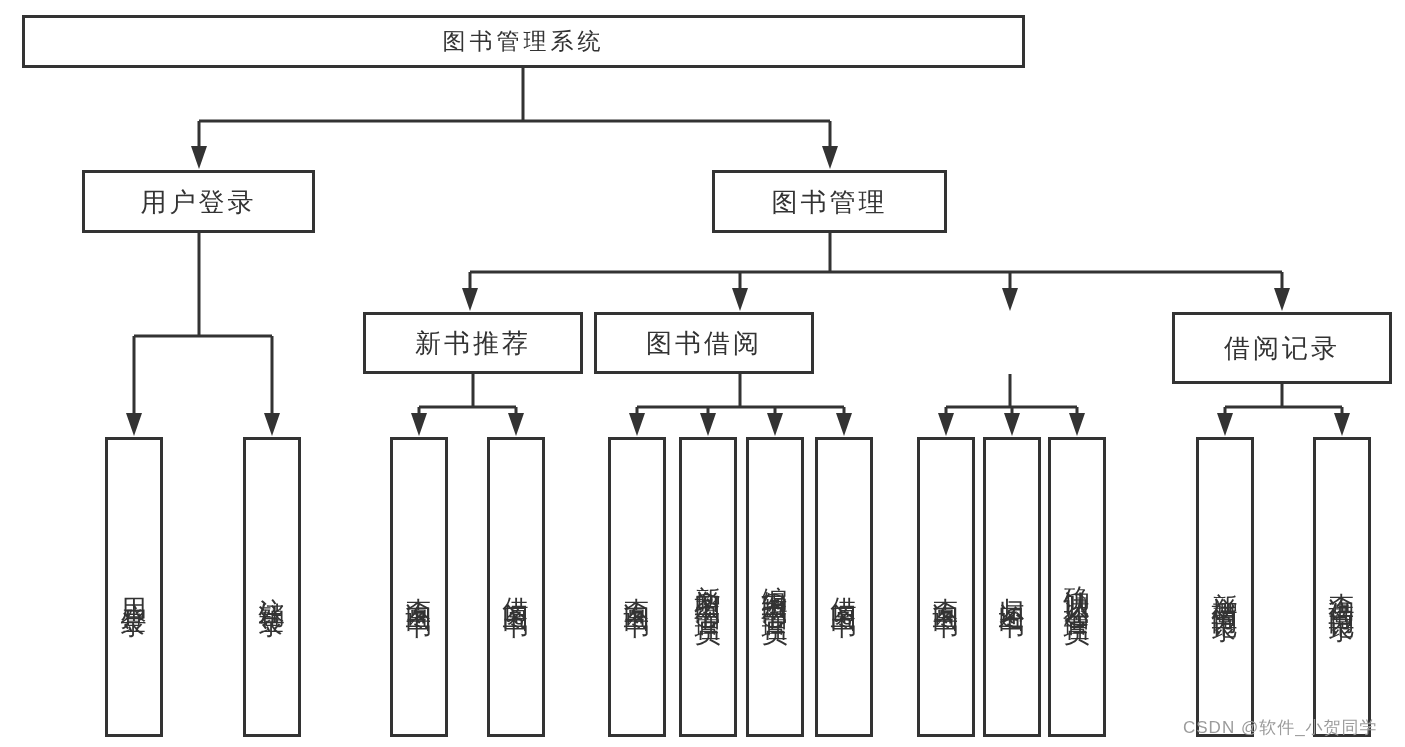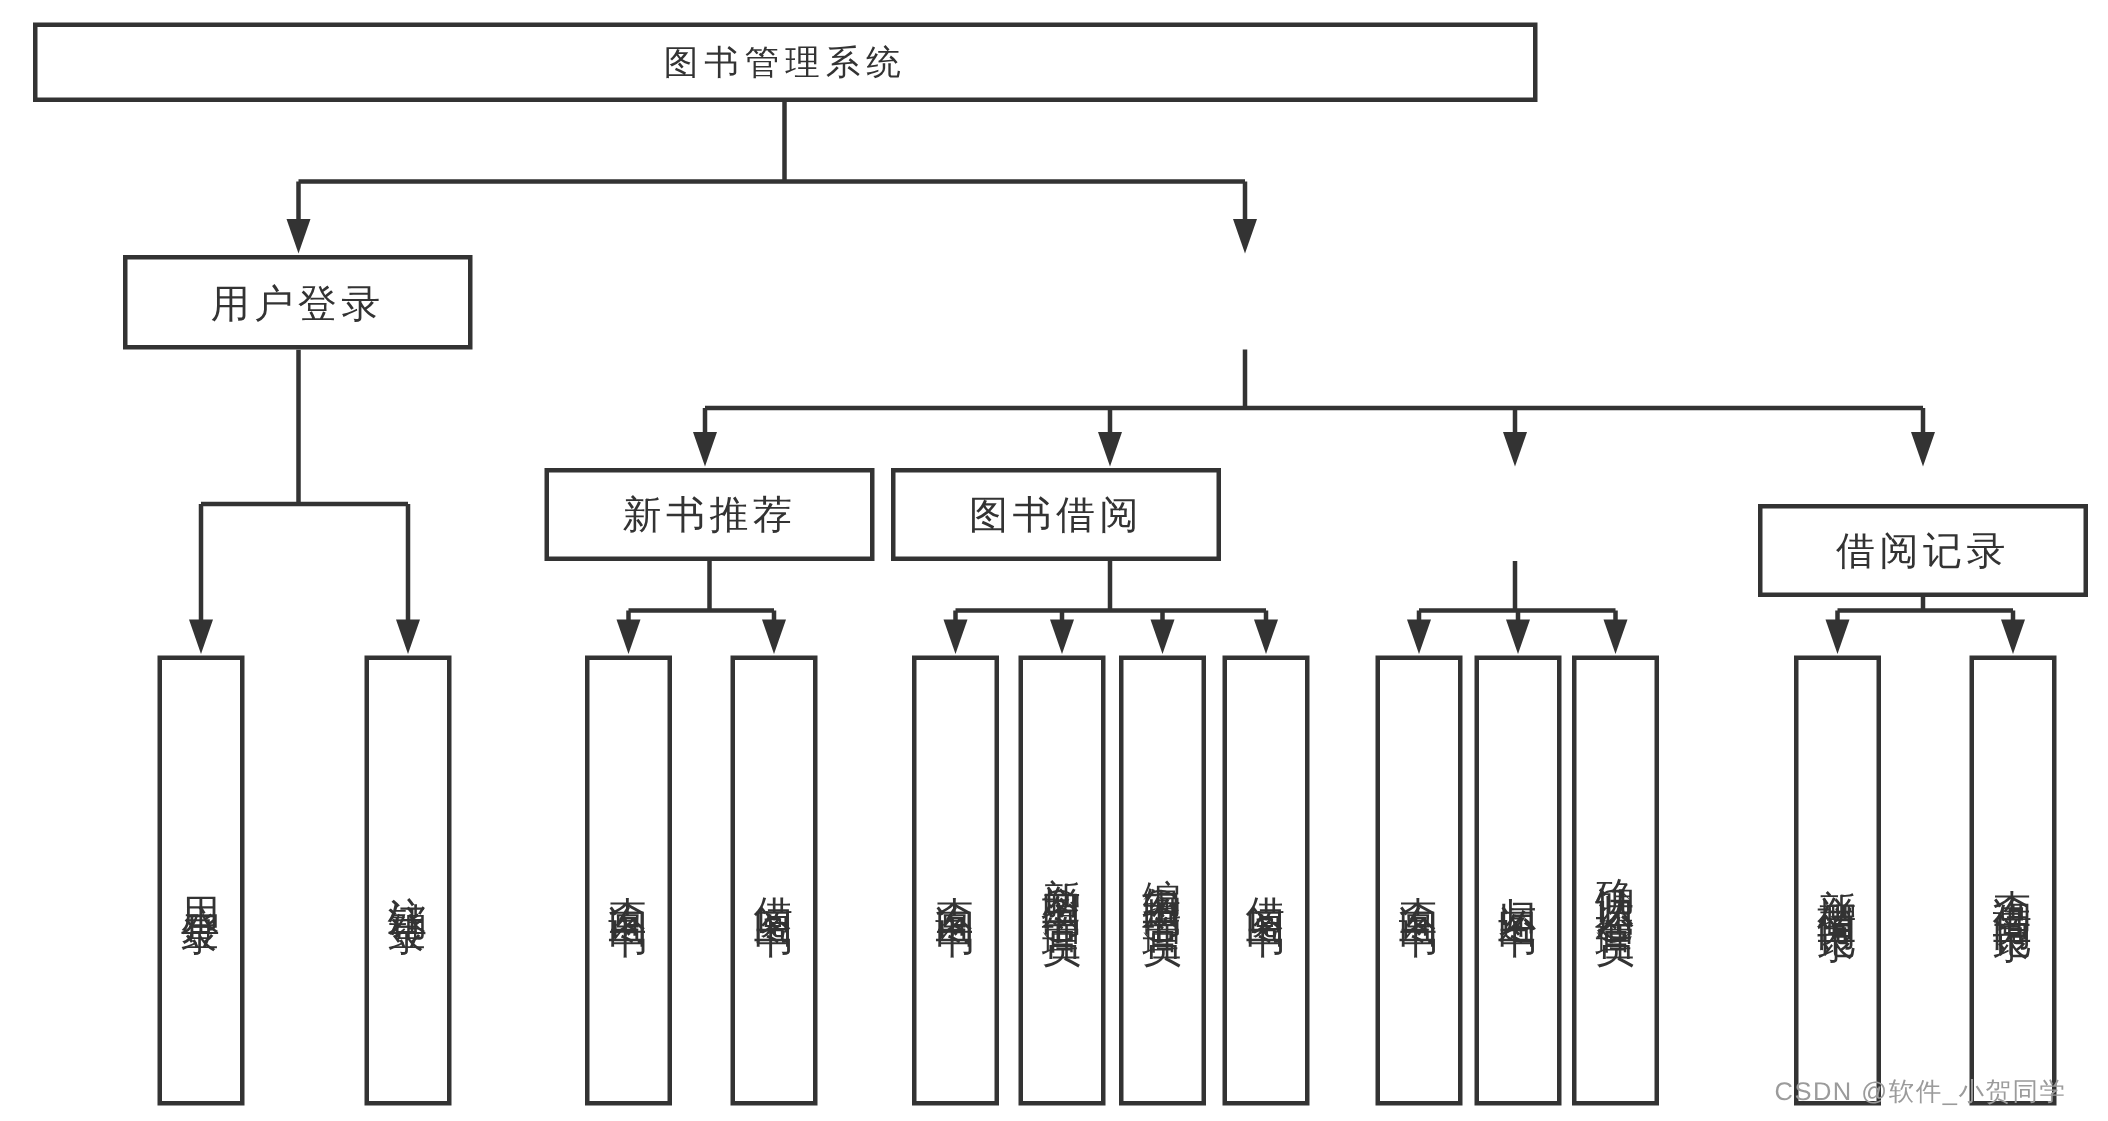--- a/index.html
+++ b/index.html
@@ -90,28 +90,31 @@
     </g>
   </svg>
 
   <div class="box h-box root-box" style="left:22px;top:15px;width:1003px;height:53px;">
     <span>图书管理系统</span>
   </div>
 
   <div class="box h-box" style="left:82px;top:170px;width:233px;height:63px;">
     <span>用户登录</span>
   </div>
+  <div class="box h-box" style="left:712px;top:170px;width:235px;height:63px;">
+    <span>图书管理</span>
+  </div>
 
   <div class="box h-box" style="left:363px;top:312px;width:220px;height:62px;">
     <span>新书推荐</span>
   </div>
   <div class="box h-box" style="left:594px;top:312px;width:220px;height:62px;">
     <span>图书借阅</span>
   </div>
-  <div class="box h-box" style="left:1172px;top:312px;width:220px;height:62px;margin-top:24px;">
+  <div class="box h-box" style="left:1172px;top:312px;width:220px;height:72px;">
     <span>借阅记录</span>
   </div>
 
   <div class="box v-box" style="left:105px;top:437px;width:58px;height:300px;">
     <span>用户登录</span>
   </div>
   <div class="box v-box" style="left:243px;top:437px;width:58px;height:300px;">
     <span>注销登录</span>
   </div>
 

